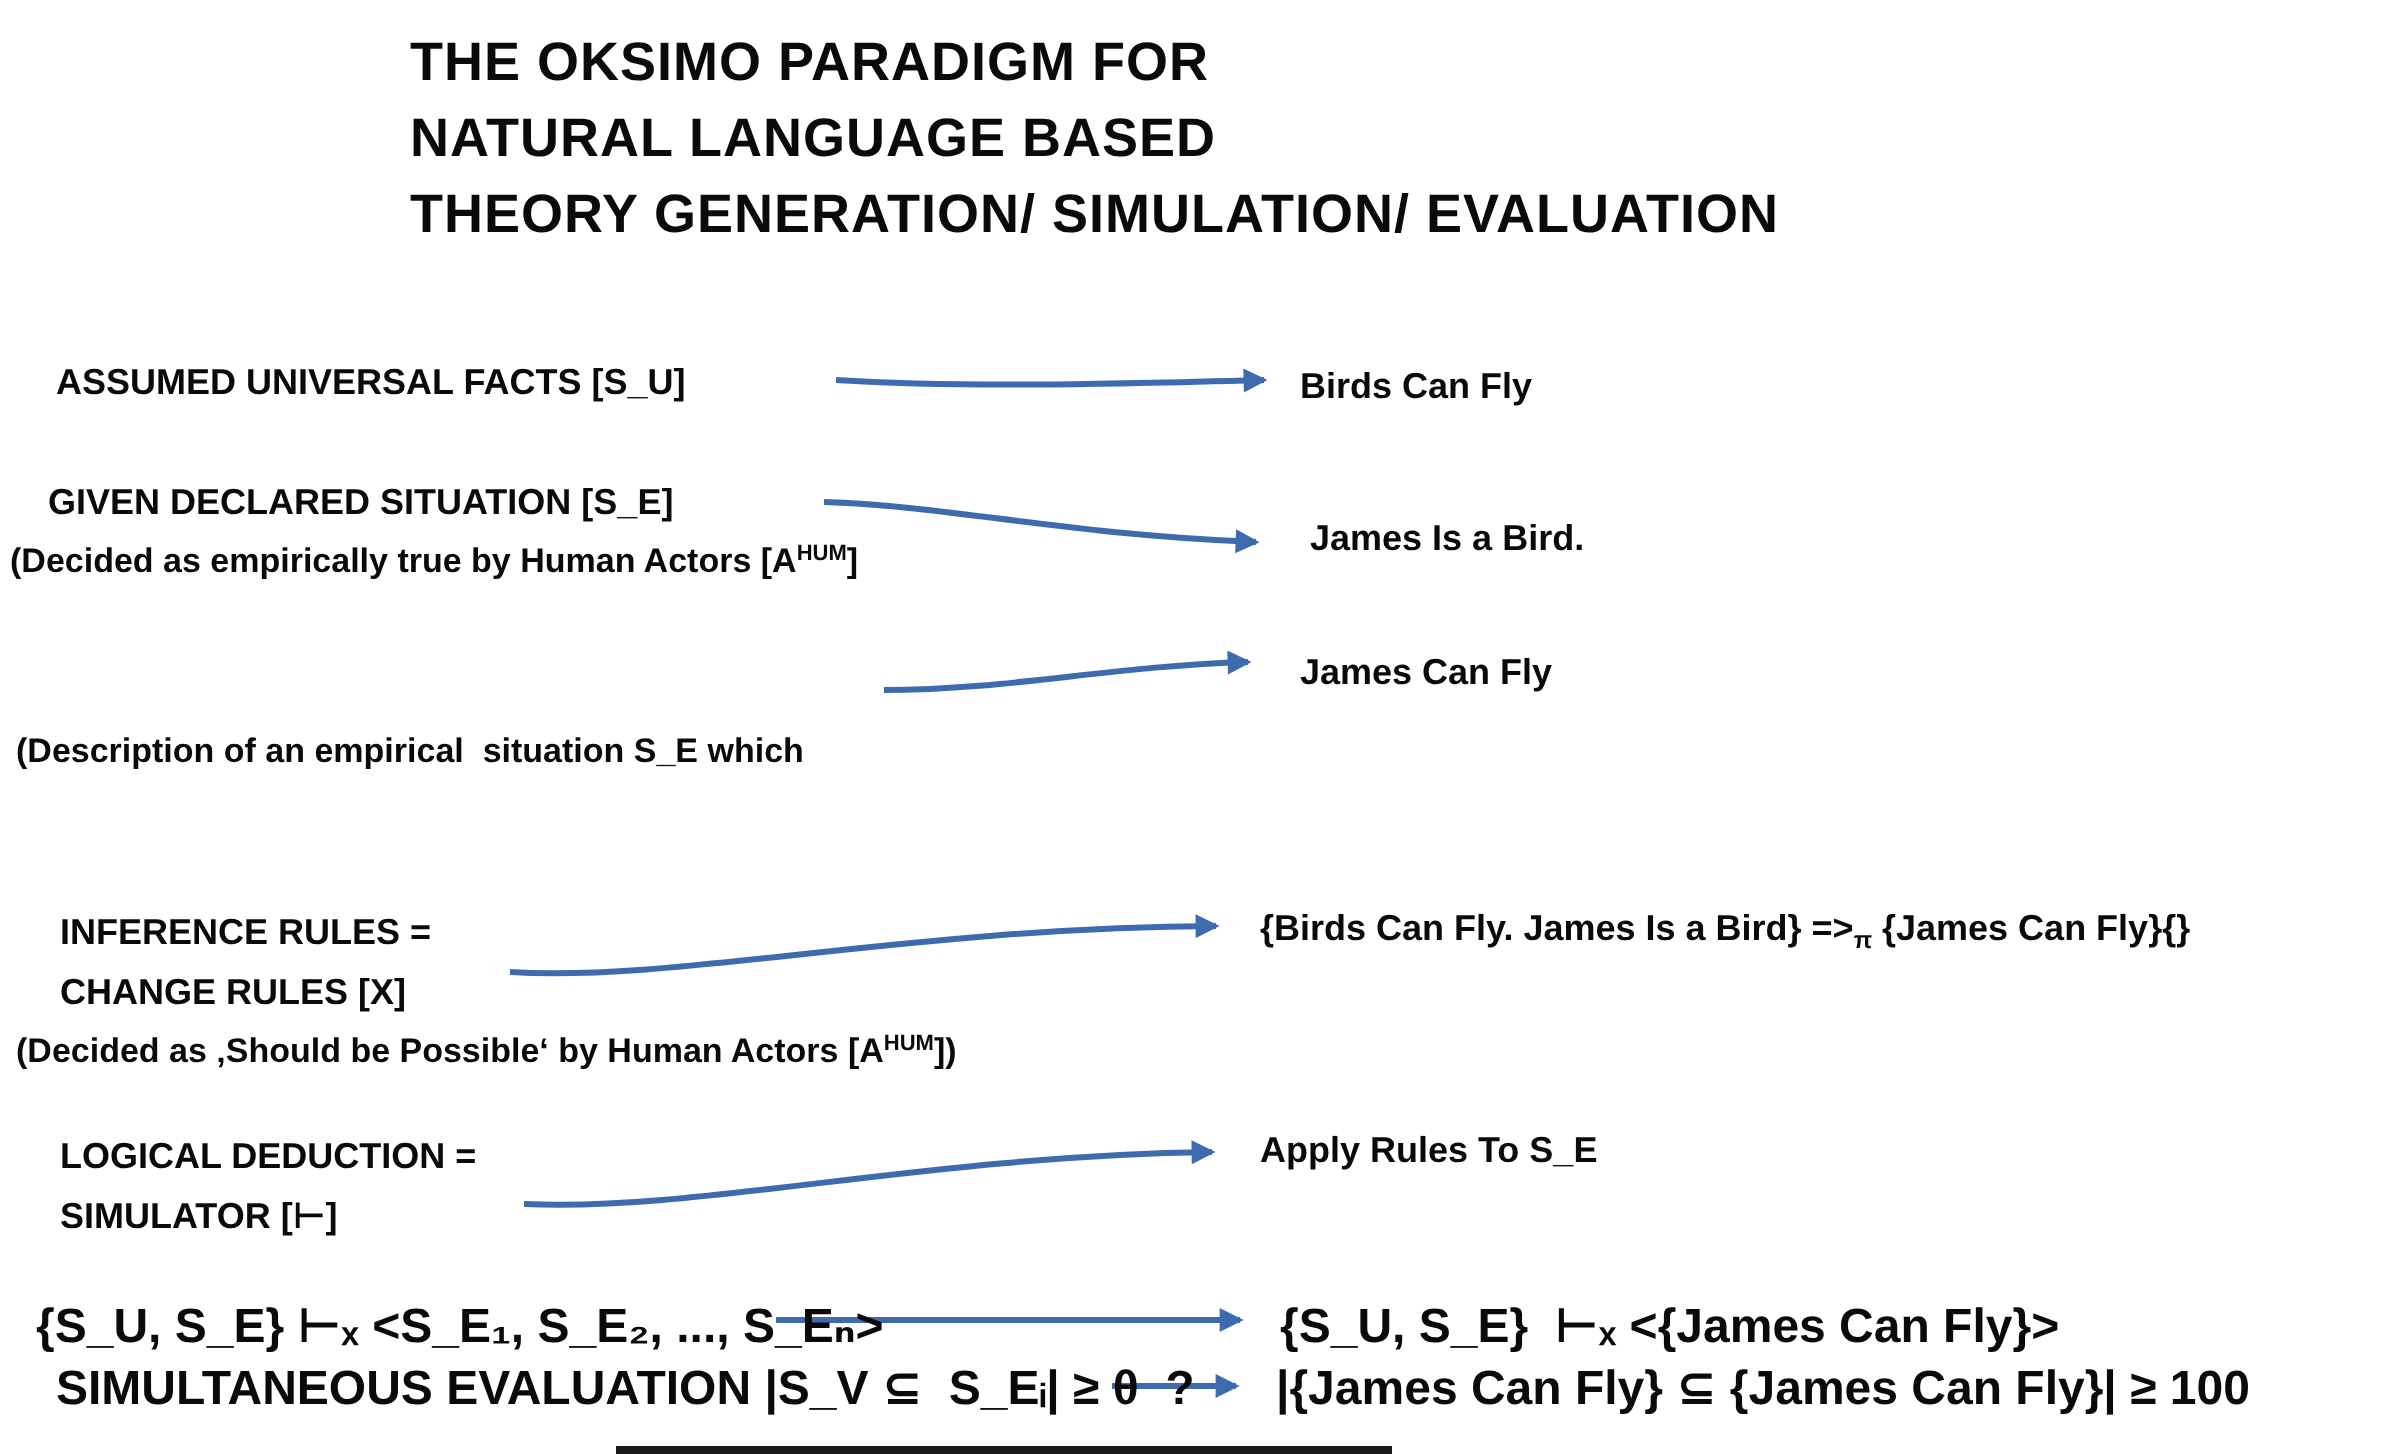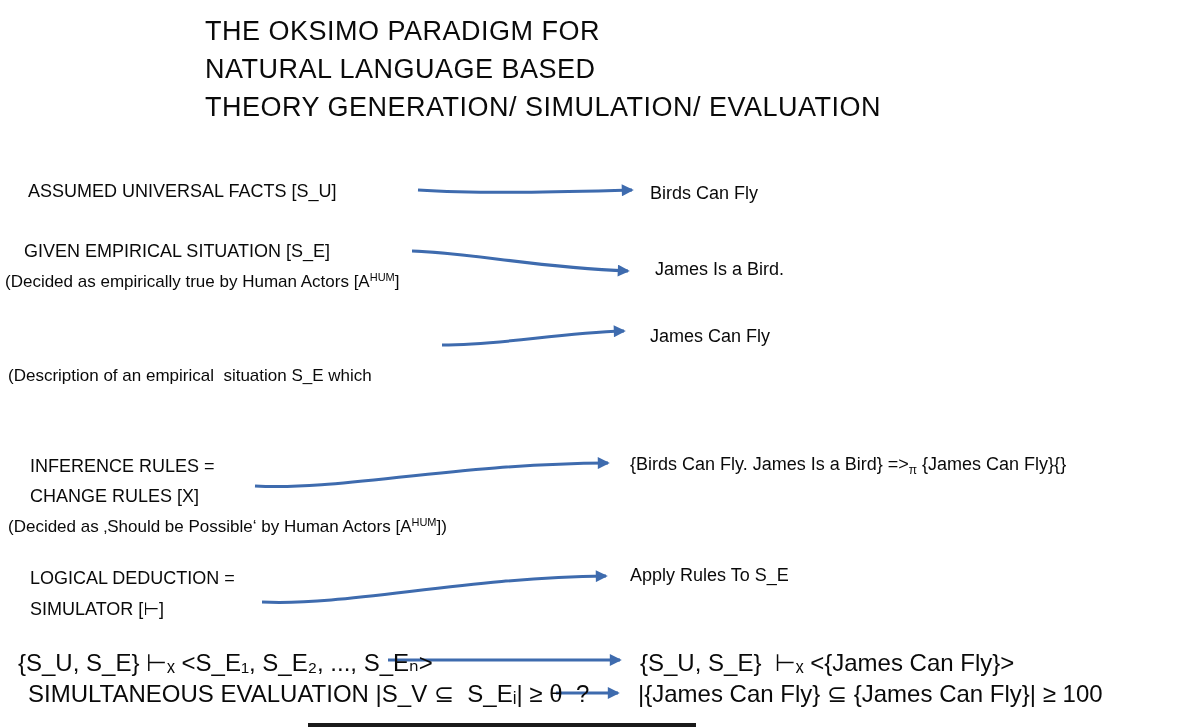--- a/index.html
+++ b/index.html
@@ -4,21 +4,21 @@
 <style>
   html,body{margin:0;padding:0;background:#ffffff;}
   .slide{
     position:relative;
     width:1200px;height:727px;
     background:#ffffff;
     overflow:hidden;
     font-family:"Liberation Sans","DejaVu Sans",sans-serif;
     color:#0a0a0a;
   }
-  .txt{position:absolute;font-weight:normal;white-space:pre;}
+  .txt{position:absolute;font-weight:bold;white-space:pre;}
   .title-line{font-size:27px;line-height:38px;letter-spacing:.5px;}
   .label{font-size:18px;}
   .note{font-size:17px;}
   .example{font-size:18px;}
   .formula{font-size:24px;}
   sup.sm{font-size:11px;vertical-align:6px;letter-spacing:0;}
   sub.sm{font-size:12px;vertical-align:-4px;}
   svg.arrows{position:absolute;left:0;top:0;width:1200px;height:727px;}
   svg.arrows path.conn{fill:none;stroke:#3e6bae;stroke-width:3;}
   .cutoff-bar{position:absolute;background:#1a1a1a;}
@@ -43,21 +43,21 @@
     <path class="conn" d="M556,693 H618" marker-end="url(#ah)"></path>
   </svg>
 
   <div class="txt title-line" style="left:205px;top:12px">THE OKSIMO PARADIGM FOR</div>
   <div class="txt title-line" style="left:205px;top:50px">NATURAL LANGUAGE BASED</div>
   <div class="txt label" style="left:28px;top:181px">ASSUMED UNIVERSAL FACTS [S_U]</div>
 
   <div class="txt title-line" style="left:205px;top:88px">THEORY GENERATION/ SIMULATION/ EVALUATION</div>
   <div class="txt example" style="left:650px;top:183px">Birds Can Fly</div>
 
-  <div class="txt label" style="left:24px;top:241px">GIVEN EMPIRICAL SITUATION [S_E]</div>
+  <div class="txt label" style="left:24px;top:241px">GIVEN DECLARED SITUATION [S_E]</div>
   <div class="txt note" style="left:5px;top:271px"><span>(Decided as empirically true by Human Actors [A</span><sup class="sm">HUM</sup><span>]</span></div>
   <div class="txt example" style="left:655px;top:259px">James Is a Bird.</div>
 
   <div class="txt example" style="left:650px;top:326px">James Can Fly</div>
   <div class="txt note" style="left:8px;top:366px">(Description of an empirical  situation S_E which</div>
 
   <div class="txt label" style="left:30px;top:486px">CHANGE RULES [X]</div>
   <div class="txt label" style="left:30px;top:456px">INFERENCE RULES =</div>
   <div class="txt example" style="left:630px;top:454px"><span>{Birds Can Fly. James Is a Bird} =&gt;</span><sub class="sm">π</sub><span> {James Can Fly}{}</span></div>
   <div class="txt note" style="left:8px;top:516px"><span>(Decided as ‚Should be Possible‘ by Human Actors [A</span><sup class="sm">HUM</sup><span>])</span></div>

